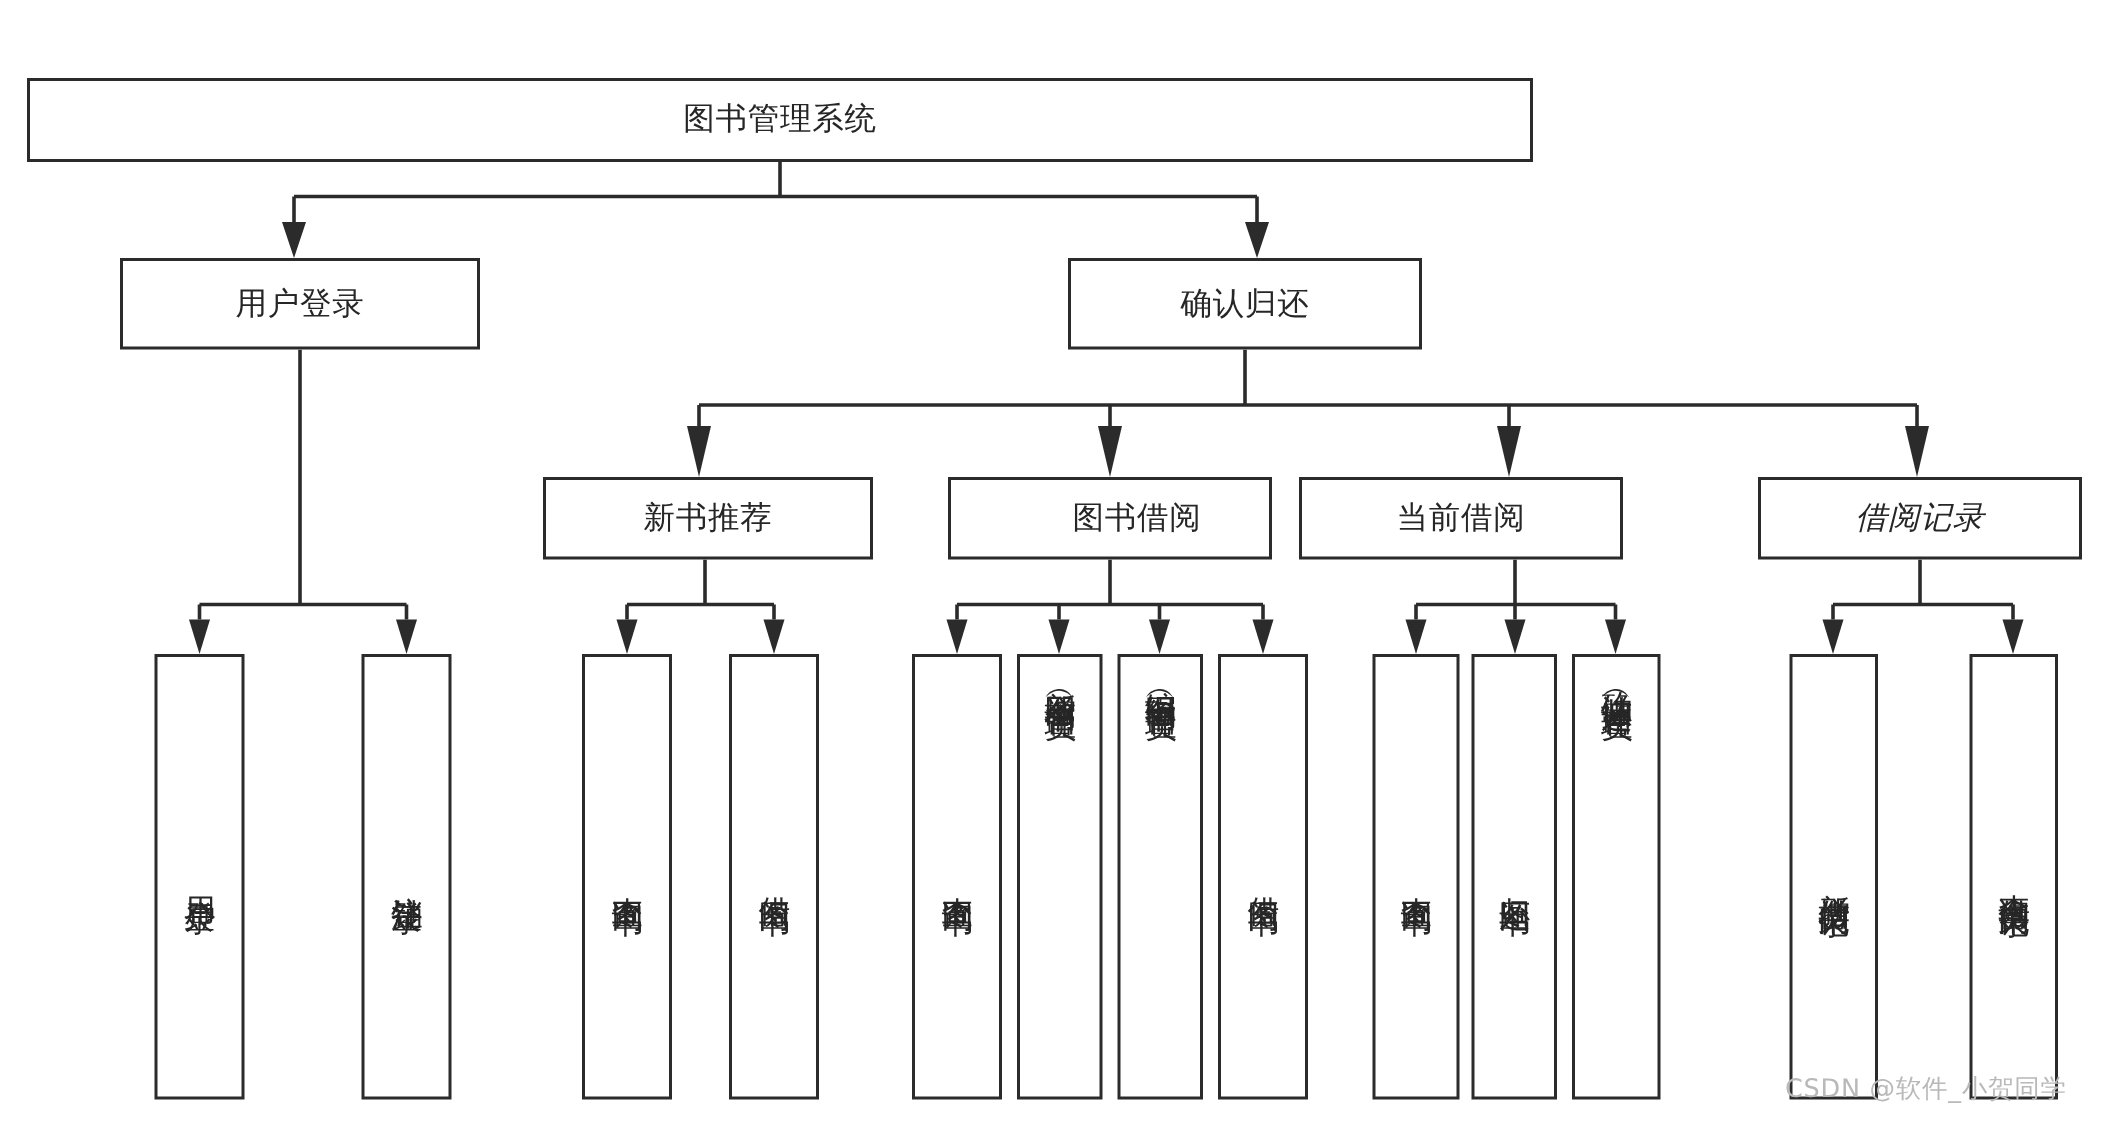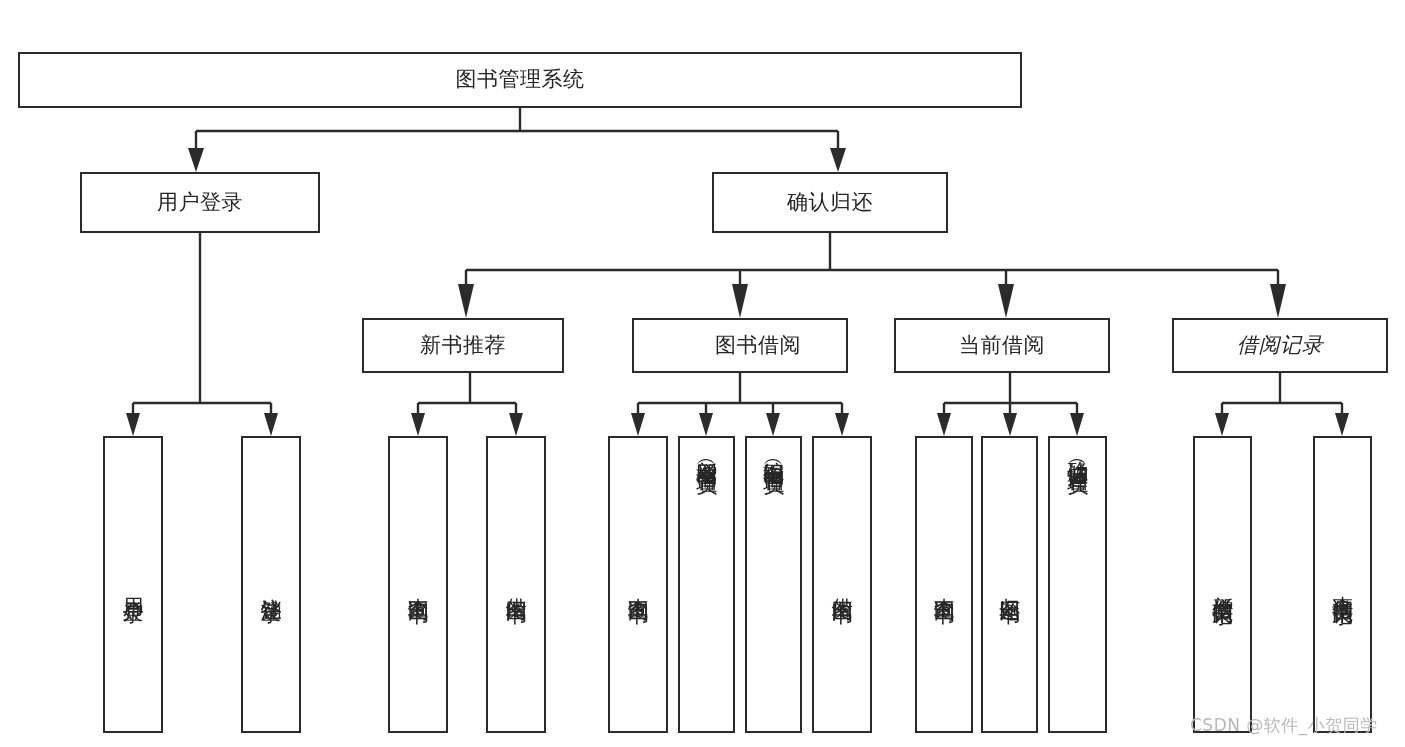--- a/index.html
+++ b/index.html
@@ -123,27 +123,27 @@
     <span class="label">图书管理系统</span>
   </div>
 
   <div class="node h-node" style="left:80px;top:172px;width:240px;height:61px;">
     <span class="label">用户登录</span>
   </div>
   <div class="node h-node" style="left:712px;top:172px;width:236px;height:61px;">
     <span class="label">确认归还</span>
   </div>
 
-  <div class="node h-node" style="left:362px;top:318px;width:202px;height:55px;">
+  <div class="node h-node" style="left:362px;top:318px;width:220px;height:55px;">
     <span class="label">新书推荐</span>
   </div>
   <div class="node h-node" style="left:632px;top:318px;width:216px;height:55px;padding-left:36px;">
     <span class="label">图书借阅</span>
   </div>
-  <div class="node h-node" style="left:894px;top:318px;width:216px;height:55px;">
+  <div class="node h-node" style="left:866px;top:318px;width:216px;height:55px;">
     <span class="label">当前借阅</span>
   </div>
   <div class="node h-node" style="left:1172px;top:318px;width:216px;height:55px;font-style:italic;">
     <span class="label">借阅记录</span>
   </div>
 
   <div class="node v-node center-text" style="left:103px;top:436px;width:60px;height:297px;">
     <span class="label">用户登录</span>
   </div>
   <div class="node v-node center-text" style="left:241px;top:436px;width:60px;height:297px;">

